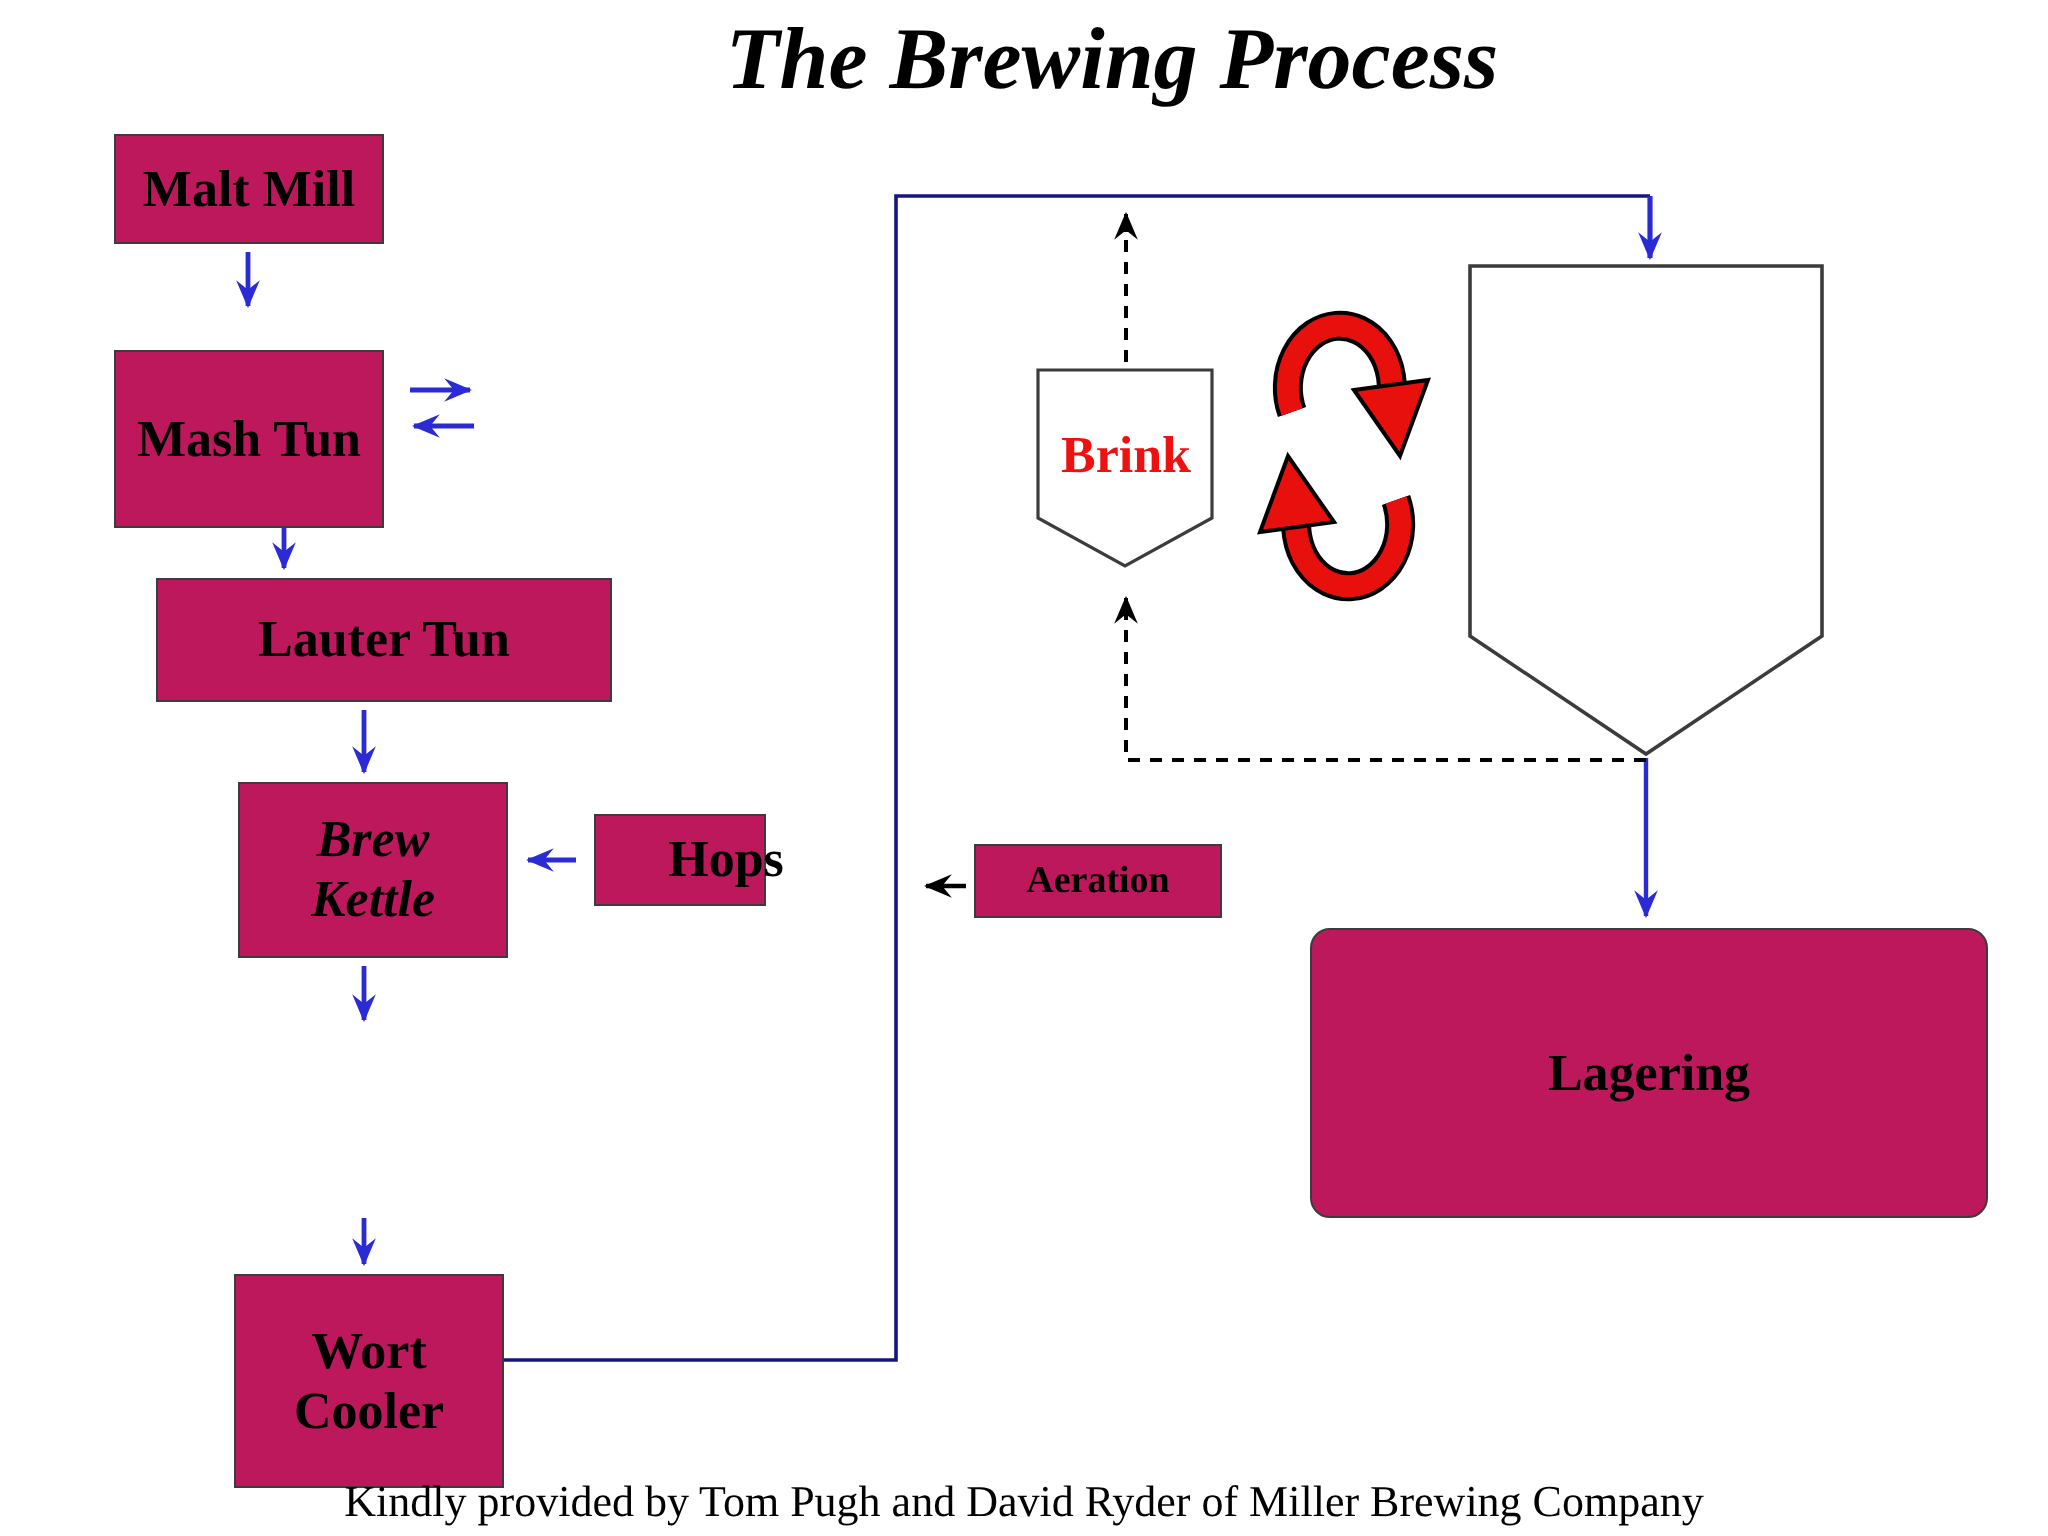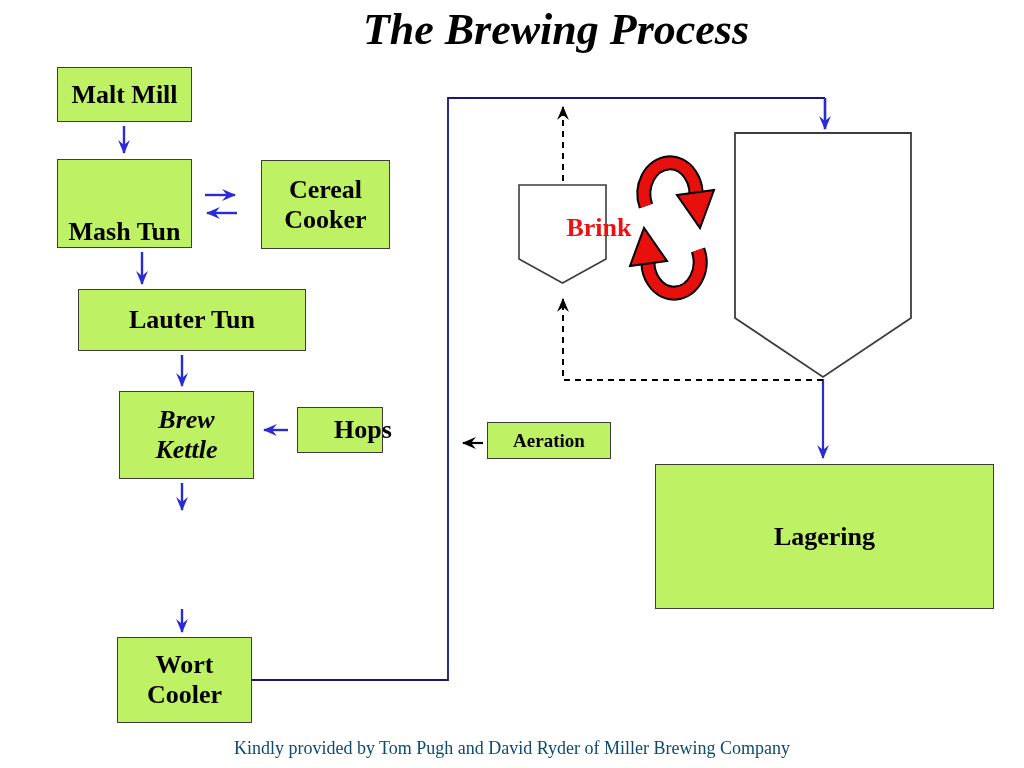--- a/index.html
+++ b/index.html
@@ -13,53 +13,52 @@
   #title{
     position:absolute;left:0;top:4px;width:1024px;
     text-align:center;
     font-size:44px;font-weight:bold;font-style:italic;color:#000000;
     letter-spacing:0px;
     padding-left:44px;
   }
   #caption{
     position:absolute;left:0;top:738px;width:1024px;
     text-align:center;
-    font-size:18px;color:#0c4a6e;
+    font-size:22px;color:#000000;
   }
   svg.layer{position:absolute;left:0;top:0;}
   .box{
     position:absolute;
-    background:#bef264;
+    background:#be185d;
     border:1.6px solid #3c3c3c;
     display:flex;align-items:center;justify-content:center;
     box-sizing:border-box;
   }
   .box span{
     font-weight:bold;font-size:26px;color:#000000;
     text-align:center;white-space:pre-line;line-height:1.15;
   }
   .vessel-label{
     position:absolute;
     display:flex;align-items:center;justify-content:center;
     font-weight:bold;font-size:26px;color:#ee1111;
     text-align:center;
-    padding-left:36px;
   }
   
   .b-malt{left:57px;top:67px;width:135px;height:55px;}
-  .b-mash{left:57px;top:159px;width:135px;height:89px;align-items:flex-end;}
+  .b-mash{left:57px;top:175px;width:135px;height:89px;}
   .b-cereal{left:261px;top:160px;width:129px;height:89px;}
   .b-lauter{left:78px;top:289px;width:228px;height:62px;}
   .b-brew{left:119px;top:391px;width:135px;height:88px;font-style:italic;}
   .b-hops{left:297px;top:407px;width:86px;height:46px;padding-left:46px;}
   .b-hotwort{left:118px;top:515px;width:135px;height:90px;}
-  .b-wortcool{left:117px;top:637px;width:135px;height:86px;}
+  .b-wortcool{left:117px;top:637px;width:135px;height:107px;}
   .b-aeration{left:487px;top:422px;width:124px;height:37px;}
   .b-aeration span{font-size:19px;}
-  .b-lagering{left:655px;top:464px;width:339px;height:145px;}
+  .b-lagering{left:655px;top:464px;width:339px;height:145px;border-radius:10px;}
   .l-brink{left:519px;top:210px;width:88px;height:36px;}
   .l-ferm{left:733px;top:224px;width:180px;height:36px;}
 </style>
 </head>
 <body>
 
 <div id="slide">
 
   <div id="title">The Brewing Process</div>
 
@@ -108,24 +107,20 @@
       </g>
     </g>
   </svg>
 
   <div class="box b-malt">
     <span>Malt Mill</span>
   </div>
   <div class="box b-mash">
     <span>Mash Tun</span>
   </div>
-  <div class="box b-cereal">
-    <span>Cereal
-Cooker</span>
-  </div>
   <div class="box b-lauter">
     <span>Lauter Tun</span>
   </div>
   <div class="box b-brew">
     <span>Brew
 Kettle</span>
   </div>
   <div class="box b-hops">
     <span>Hops</span>
   </div>

